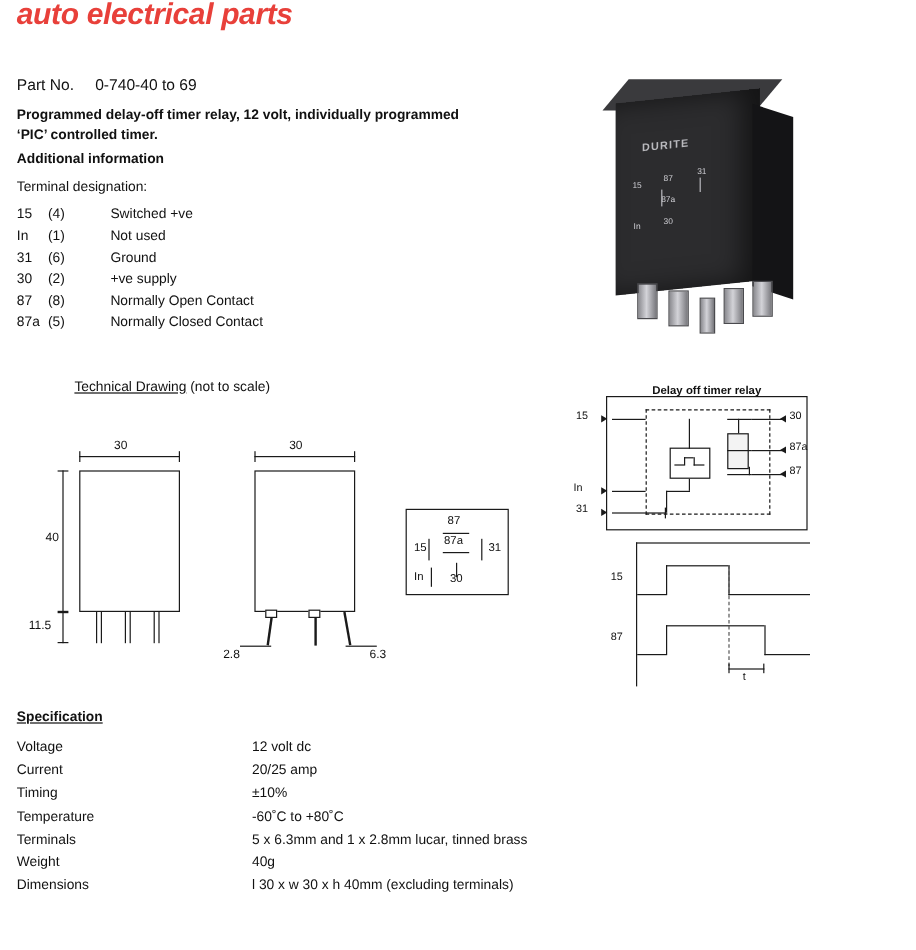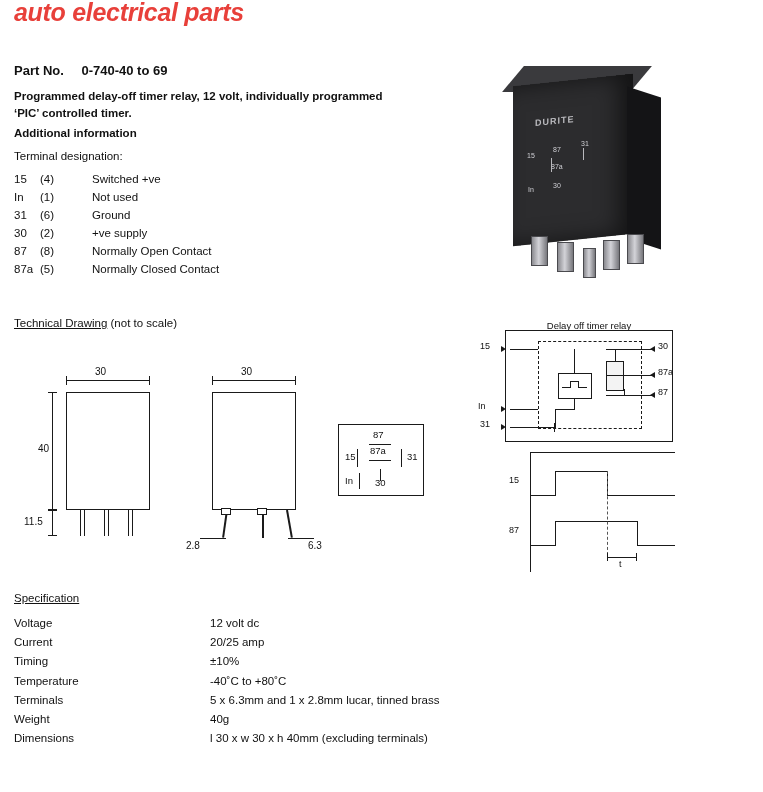--- a/index.html
+++ b/index.html
@@ -20,21 +20,21 @@
     font-size:25px; font-weight:bold; font-style:italic;
     color:#e8403a; letter-spacing:-0.3px;
     white-space:nowrap;
   }
   .sheet-title {
     position:absolute; left:14px; top:34px;
     font-size:13.5px; font-weight:bold; color:#111;
   }
   .part-no {
     position:absolute; left:14px; top:63px;
-    font-size:13px; font-weight:bold; color:#111;
+    font-size:13px; font-weight:normal; color:#111;
   }
   .part-no .num { margin-left:14px; }
   .desc {
     position:absolute; left:14px; top:88px; width:390px;
     font-size:11.5px; font-weight:bold; line-height:1.45; color:#111;
   }
   .addl {
     position:absolute; left:14px; top:127px;
     font-size:11.5px; font-weight:bold; color:#111;
   }
@@ -46,21 +46,21 @@
     position:absolute; left:14px; top:172px;
     font-size:11.5px; color:#111;
     border-collapse:collapse;
   }
   .term-table td { padding:0 0 3px 0; vertical-align:top; line-height:1.3; }
   .term-table td.c1 { width:26px; }
   .term-table td.c2 { width:52px; }
 
   
   .sec-head {
-    position:absolute; font-size:11.5px; color:#111;
+    position:absolute; font-size:11.5px; color:#111;margin-left:48px;
   }
   .sec-head .u { text-decoration:underline; }
   .sec-head .n { }
 
   
   .photo { position:absolute; left:487px; top:66px; width:210px; height:225px; }
   .relay-body {
     position:absolute; left:26px; top:14px; width:120px; height:160px;
     background:#2c2c2e;
     transform: skewY(-6deg);
@@ -113,21 +113,21 @@
   .bar { position:absolute; background:#1a1a1a; height:1px; }
   .vbar { position:absolute; background:#1a1a1a; width:1px; }
 
   
   .circ-box {
     position:absolute; left:505px; top:330px; width:168px; height:112px;
     border:1px solid #1a1a1a; background:#fff;
   }
   .circ-title {
     position:absolute; left:505px; top:320px; width:168px;
-    text-align:center; font-size:9.5px; font-weight:normal; color:#111;
+    text-align:center; font-size:9.5px; font-weight:bold; color:#111;
   }
   .dashed {
     position:absolute; border:1px dashed #1a1a1a;
   }
   .wire { position:absolute; background:#1a1a1a; }
   .tiny { position:absolute; font-size:9px; color:#111; }
   .arrowr {
     position:absolute; width:0;height:0;
     border-top:3px solid transparent; border-bottom:3px solid transparent;
     border-left:5px solid #1a1a1a;
@@ -142,21 +142,21 @@
   .timing-box {
     position:absolute; left:530px; top:452px; width:145px; height:120px;
     border-left:1px solid #1a1a1a; border-top:1px solid #1a1a1a; background:#fff;
   }
   .timing-title {
     position:absolute; left:530px; top:455px; width:145px; text-align:center;
     font-size:9.5px; font-weight:bold; color:#111;
   }
 
   
-  .spec-head { position:absolute; left:14px; top:592px; font-size:11.5px; color:#111; text-decoration:underline;}
+  .spec-head { position:absolute; left:14px; top:592px; font-size:11.5px; color:#111; text-decoration:underline;font-weight:bold;}
   .spec-table {
     position:absolute; left:14px; top:616px; font-size:11.5px; color:#111;
     border-collapse:collapse;
   }
   .spec-table td { padding:0 0 4px 0; line-height:1.32; vertical-align:top; }
   .spec-table td.k { width:196px; }
 </style>
 </head>
 <body>
 
@@ -386,21 +386,21 @@
     <tr>
       <td class="k">Current</td>
       <td>20/25 amp</td>
     </tr>
     <tr>
       <td class="k">Timing</td>
       <td>±10%</td>
     </tr>
     <tr>
       <td class="k">Temperature</td>
-      <td>-40˚C to +80˚C</td>
+      <td>-60˚C to +80˚C</td>
     </tr>
     <tr>
       <td class="k">Terminals</td>
       <td>5 x 6.3mm and 1 x 2.8mm lucar, tinned brass</td>
     </tr>
     <tr>
       <td class="k">Weight</td>
       <td>40g</td>
     </tr>
     <tr>

